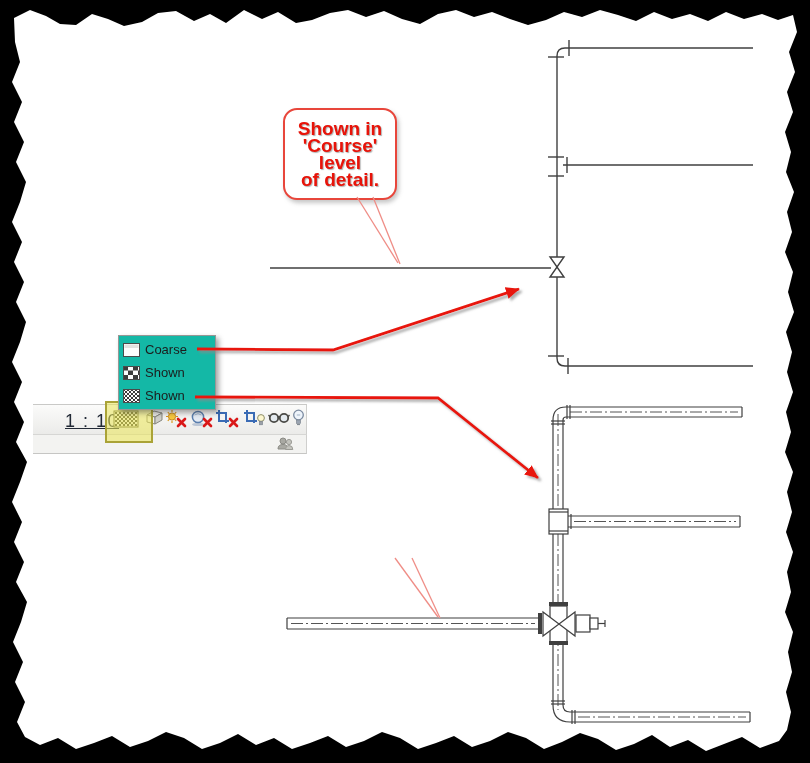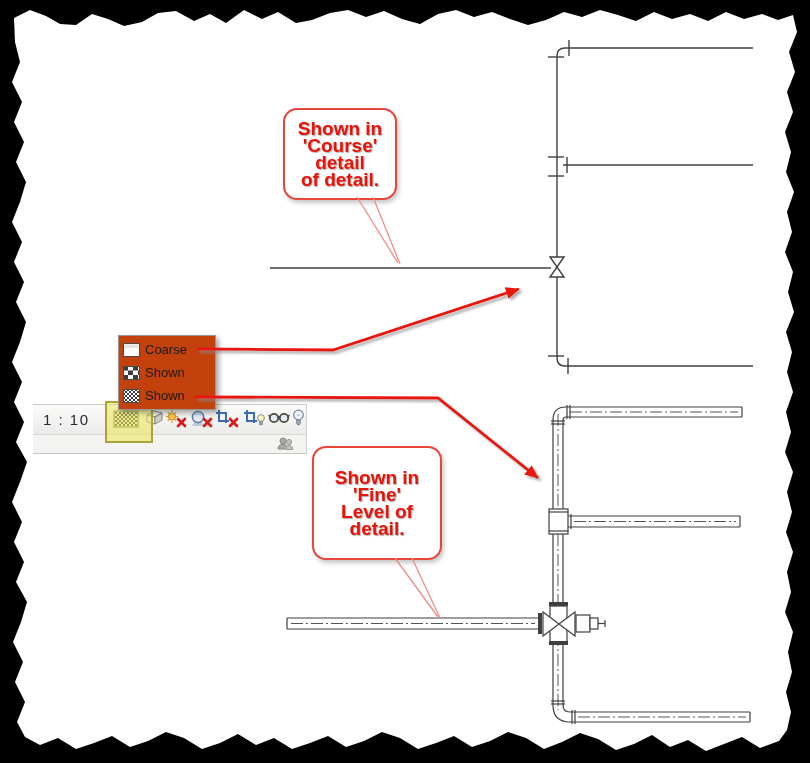--- a/index.html
+++ b/index.html
@@ -11,33 +11,33 @@
   
   .callout{position:absolute;z-index:4;background:#fff;border:2px solid #e8463b;border-radius:14px;
            box-shadow:2px 3px 4px rgba(130,130,130,.45);display:flex;flex-direction:column;
            align-items:center;justify-content:center;text-align:center;color:#e81309;
            font-weight:bold;font-size:19px;line-height:17px;
            text-shadow:1px 1px 1px rgba(110,110,110,.55);}
   .callout-coarse{left:283px;top:108px;width:110px;height:88px;}
   .callout-fine{left:312px;top:446px;width:126px;height:110px;}
 
   
-  .menu{position:absolute;left:118px;top:335px;width:96px;z-index:3;background:#c2410c;
+  .menu{position:absolute;left:118px;top:335px;width:96px;z-index:3;background:#14b8a6;
         border:1px solid #979795;box-shadow:3px 3px 5px rgba(40,40,40,.4);padding:2px 0;}
   .menu-item{display:flex;align-items:center;gap:5px;height:23px;padding:0 4px;
              font-size:13px;color:#1c1c1c;}
   .menu-icon{width:17px;height:14px;flex:none;display:inline-block;}
 
   
   .viewbar{position:absolute;left:33px;top:404px;width:274px;z-index:2;}
   .vb-row1{position:relative;height:29px;background:linear-gradient(#fbfbfa,#ebebe9);
            border-top:1px solid #c9c9c7;border-bottom:1px solid #d6d6d4;border-right:1px solid #cfcfcd;}
   .vb-row2{position:relative;height:18px;background:#f3f3f1;border-right:1px solid #cfcfcd;
            border-bottom:1px solid #c6c6c4;}
-  .vb-scale{position:absolute;left:10px;top:6px;font-size:15px;color:#222a36;letter-spacing:1.5px;cursor:default;}
+  .vb-scale{position:absolute;left:32px;top:6px;font-size:18px;color:#222a36;letter-spacing:1.5px;cursor:default;text-decoration:underline;}
   .vb-ico{position:absolute;top:4px;display:inline-block;}
   .vb-highlight{position:absolute;left:72px;top:-4px;width:44px;height:38px;z-index:3;
                 background:rgba(235,230,85,.55);border:2px solid #aaa337;}
   .vb-ws{position:absolute;right:10px;top:1px;}
 </style>
 </head>
 <body>
 
 <div class="stage">
 
@@ -292,26 +292,22 @@
           <rect x="0.5" y="0.5" width="16" height="13" fill="#fdfdfd" stroke="#4a4a4a"></rect>
           <rect x="1" y="1" width="15" height="12" fill="url(#chk-fine)"></rect>
         </svg>
       </span>
       <span>Shown</span>
     </div>
   </div>
 
   <div class="callout callout-coarse">
     <div>Shown in</div>
-    <div>'Course' detail</div>
+    <div>'Course' level</div>
     <div>of detail.</div>
-  </div>
-  <div class="callout callout-fine">
-    <div>Shown in 'Fine'</div>
-    <div>Level of detail.</div>
   </div>
 
   <svg class="layer z5" width="810" height="763">
     <defs>
       <marker id="arrowhead" markerUnits="userSpaceOnUse" markerWidth="18" markerHeight="16" refX="13" refY="6" orient="auto">
         <path d="M0,0 L14,6 L0,12 Z" fill="#e81309"></path>
       </marker>
       <filter id="arrow-shadow" x="-20%" y="-20%" width="140%" height="140%">
         <feDropShadow dx="2.5" dy="2.5" stdDeviation="1" flood-color="#8a8a8a" flood-opacity="0.7"></feDropShadow>
       </filter>

